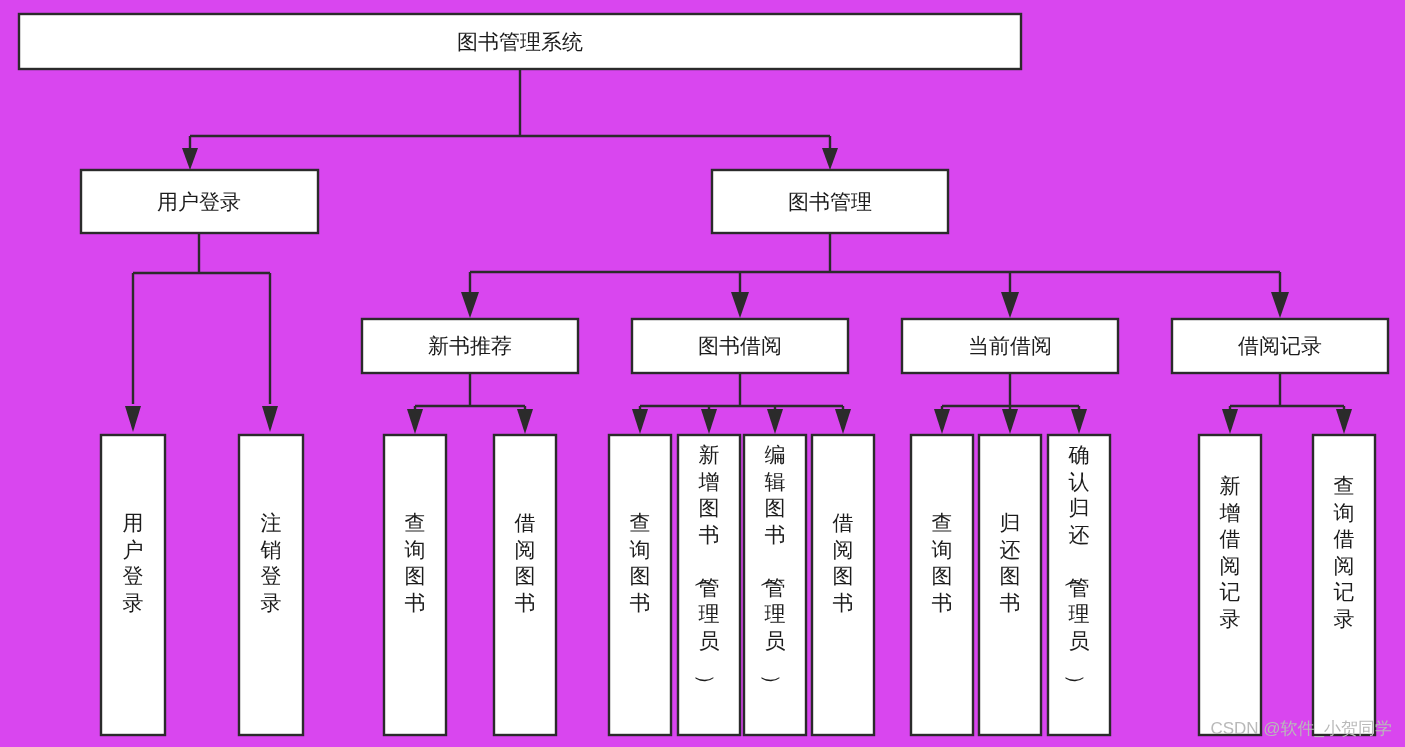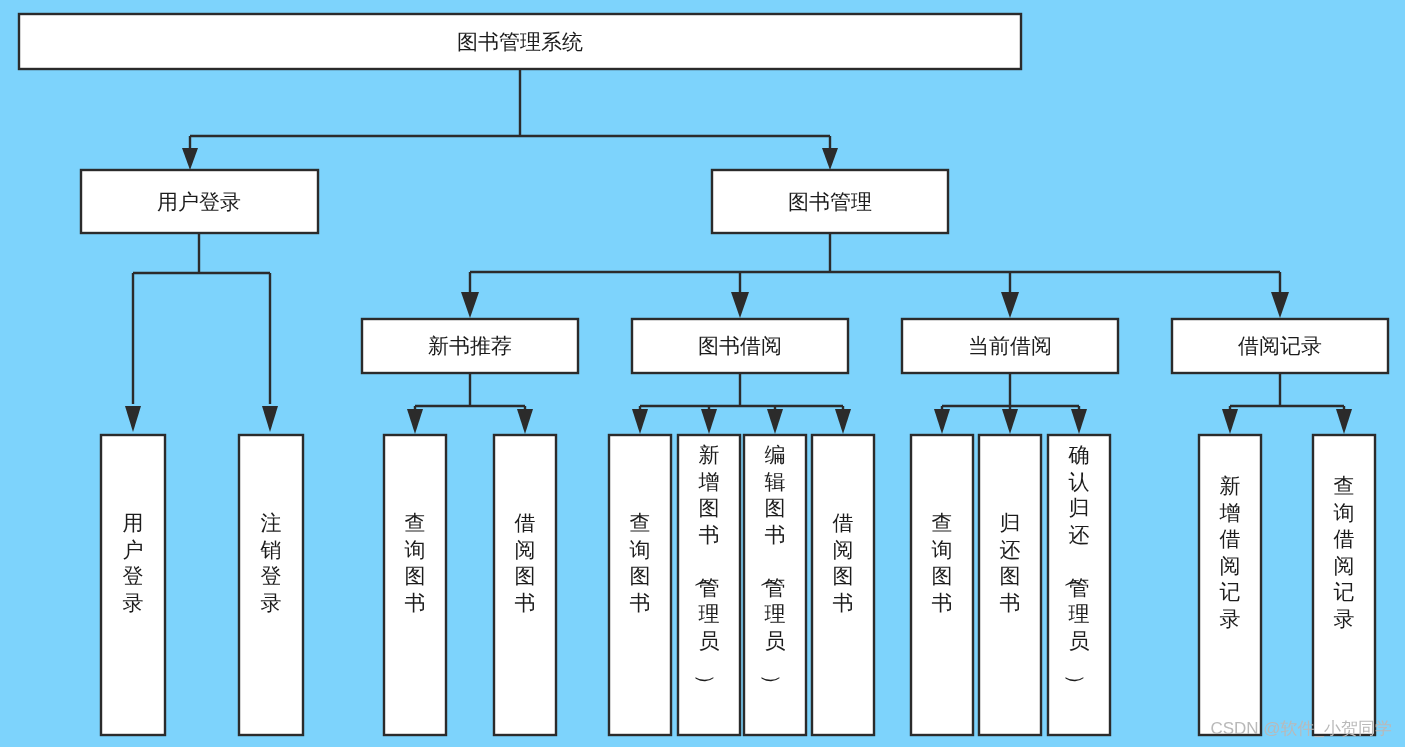--- a/index.html
+++ b/index.html
@@ -7,21 +7,21 @@
     padding: 0;
     background: #ffffff;
   }
   body {
     font-family: "Liberation Sans", "DejaVu Sans", sans-serif;
   }
   #diagram-root {
     position: relative;
     width: 1405px;
     height: 747px;
-    background: #7dd3fc;
+    background: #d946ef;
     overflow: hidden;
   }
   svg.canvas {
     position: absolute;
     left: 0;
     top: 0;
     width: 1405px;
     height: 747px;
     display: block;
   }

